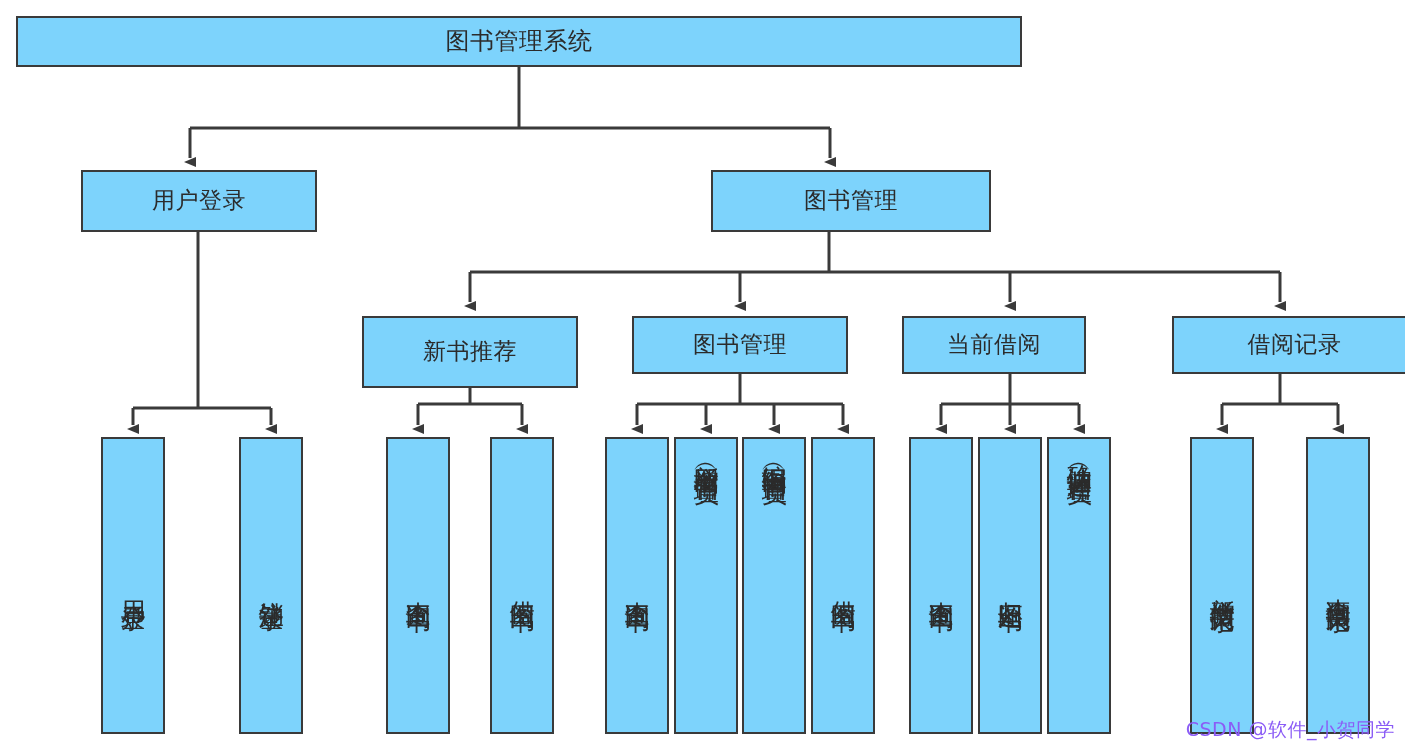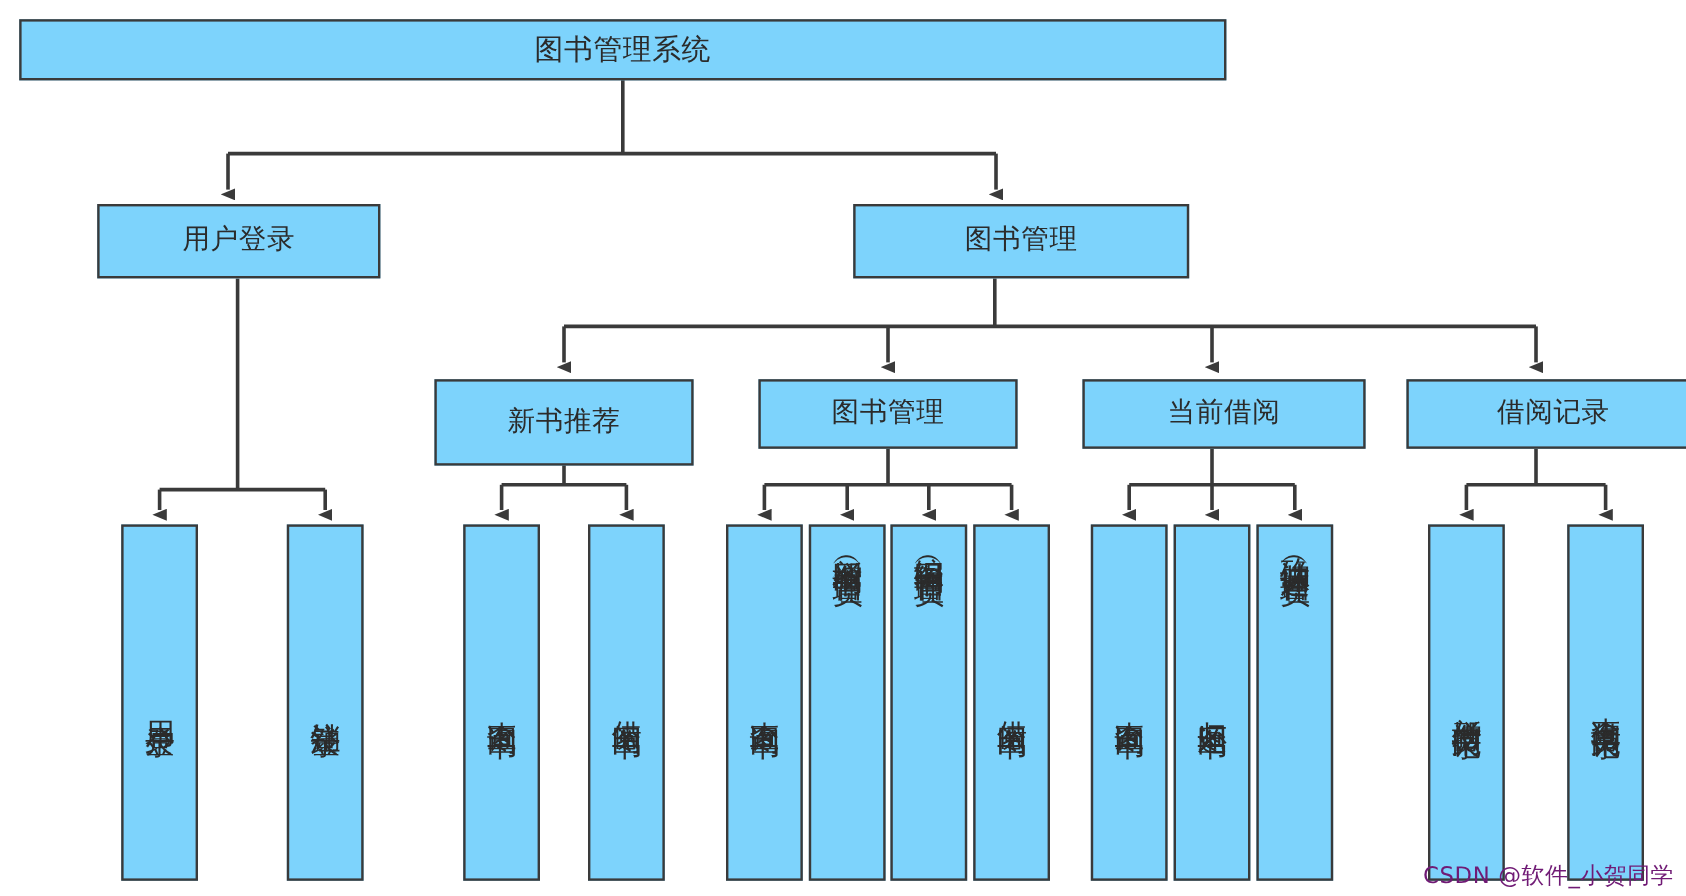--- a/index.html
+++ b/index.html
@@ -65,21 +65,21 @@
   }
   .node.vert.centered {
     align-items: center;
     padding-top: 0;
   }
   .watermark {
     position: absolute;
     right: 10px;
     bottom: 4px;
     font-size: 19px;
-    color: #701a75;
+    color: #8b5cf6;
     letter-spacing: 0.5px;
     white-space: nowrap;
     z-index: 3;
   }
 </style>
 </head>
 <body>
 
 <div id="diagram-root">
 
@@ -143,21 +143,21 @@
   <div class="node horiz" style="left:711px; top:170px; width:280px; height:62px;">
     <span class="label">图书管理</span>
   </div>
 
   <div class="node horiz" style="left:362px; top:316px; width:216px; height:72px;">
     <span class="label">新书推荐</span>
   </div>
   <div class="node horiz" style="left:632px; top:316px; width:216px; height:58px;">
     <span class="label">图书管理</span>
   </div>
-  <div class="node horiz" style="left:902px; top:316px; width:236px; height:58px;">
+  <div class="node horiz" style="left:902px; top:316px; width:184px; height:58px;">
     <span class="label">当前借阅</span>
   </div>
   <div class="node horiz" style="left:1172px; top:316px; width:245px; height:58px;">
     <span class="label">借阅记录</span>
   </div>
 
   <div class="node vert centered" style="left:101px; top:437px; width:64px; height:297px;">
     <span class="label">用户登录</span>
   </div>
   <div class="node vert centered" style="left:239px; top:437px; width:64px; height:297px;">

